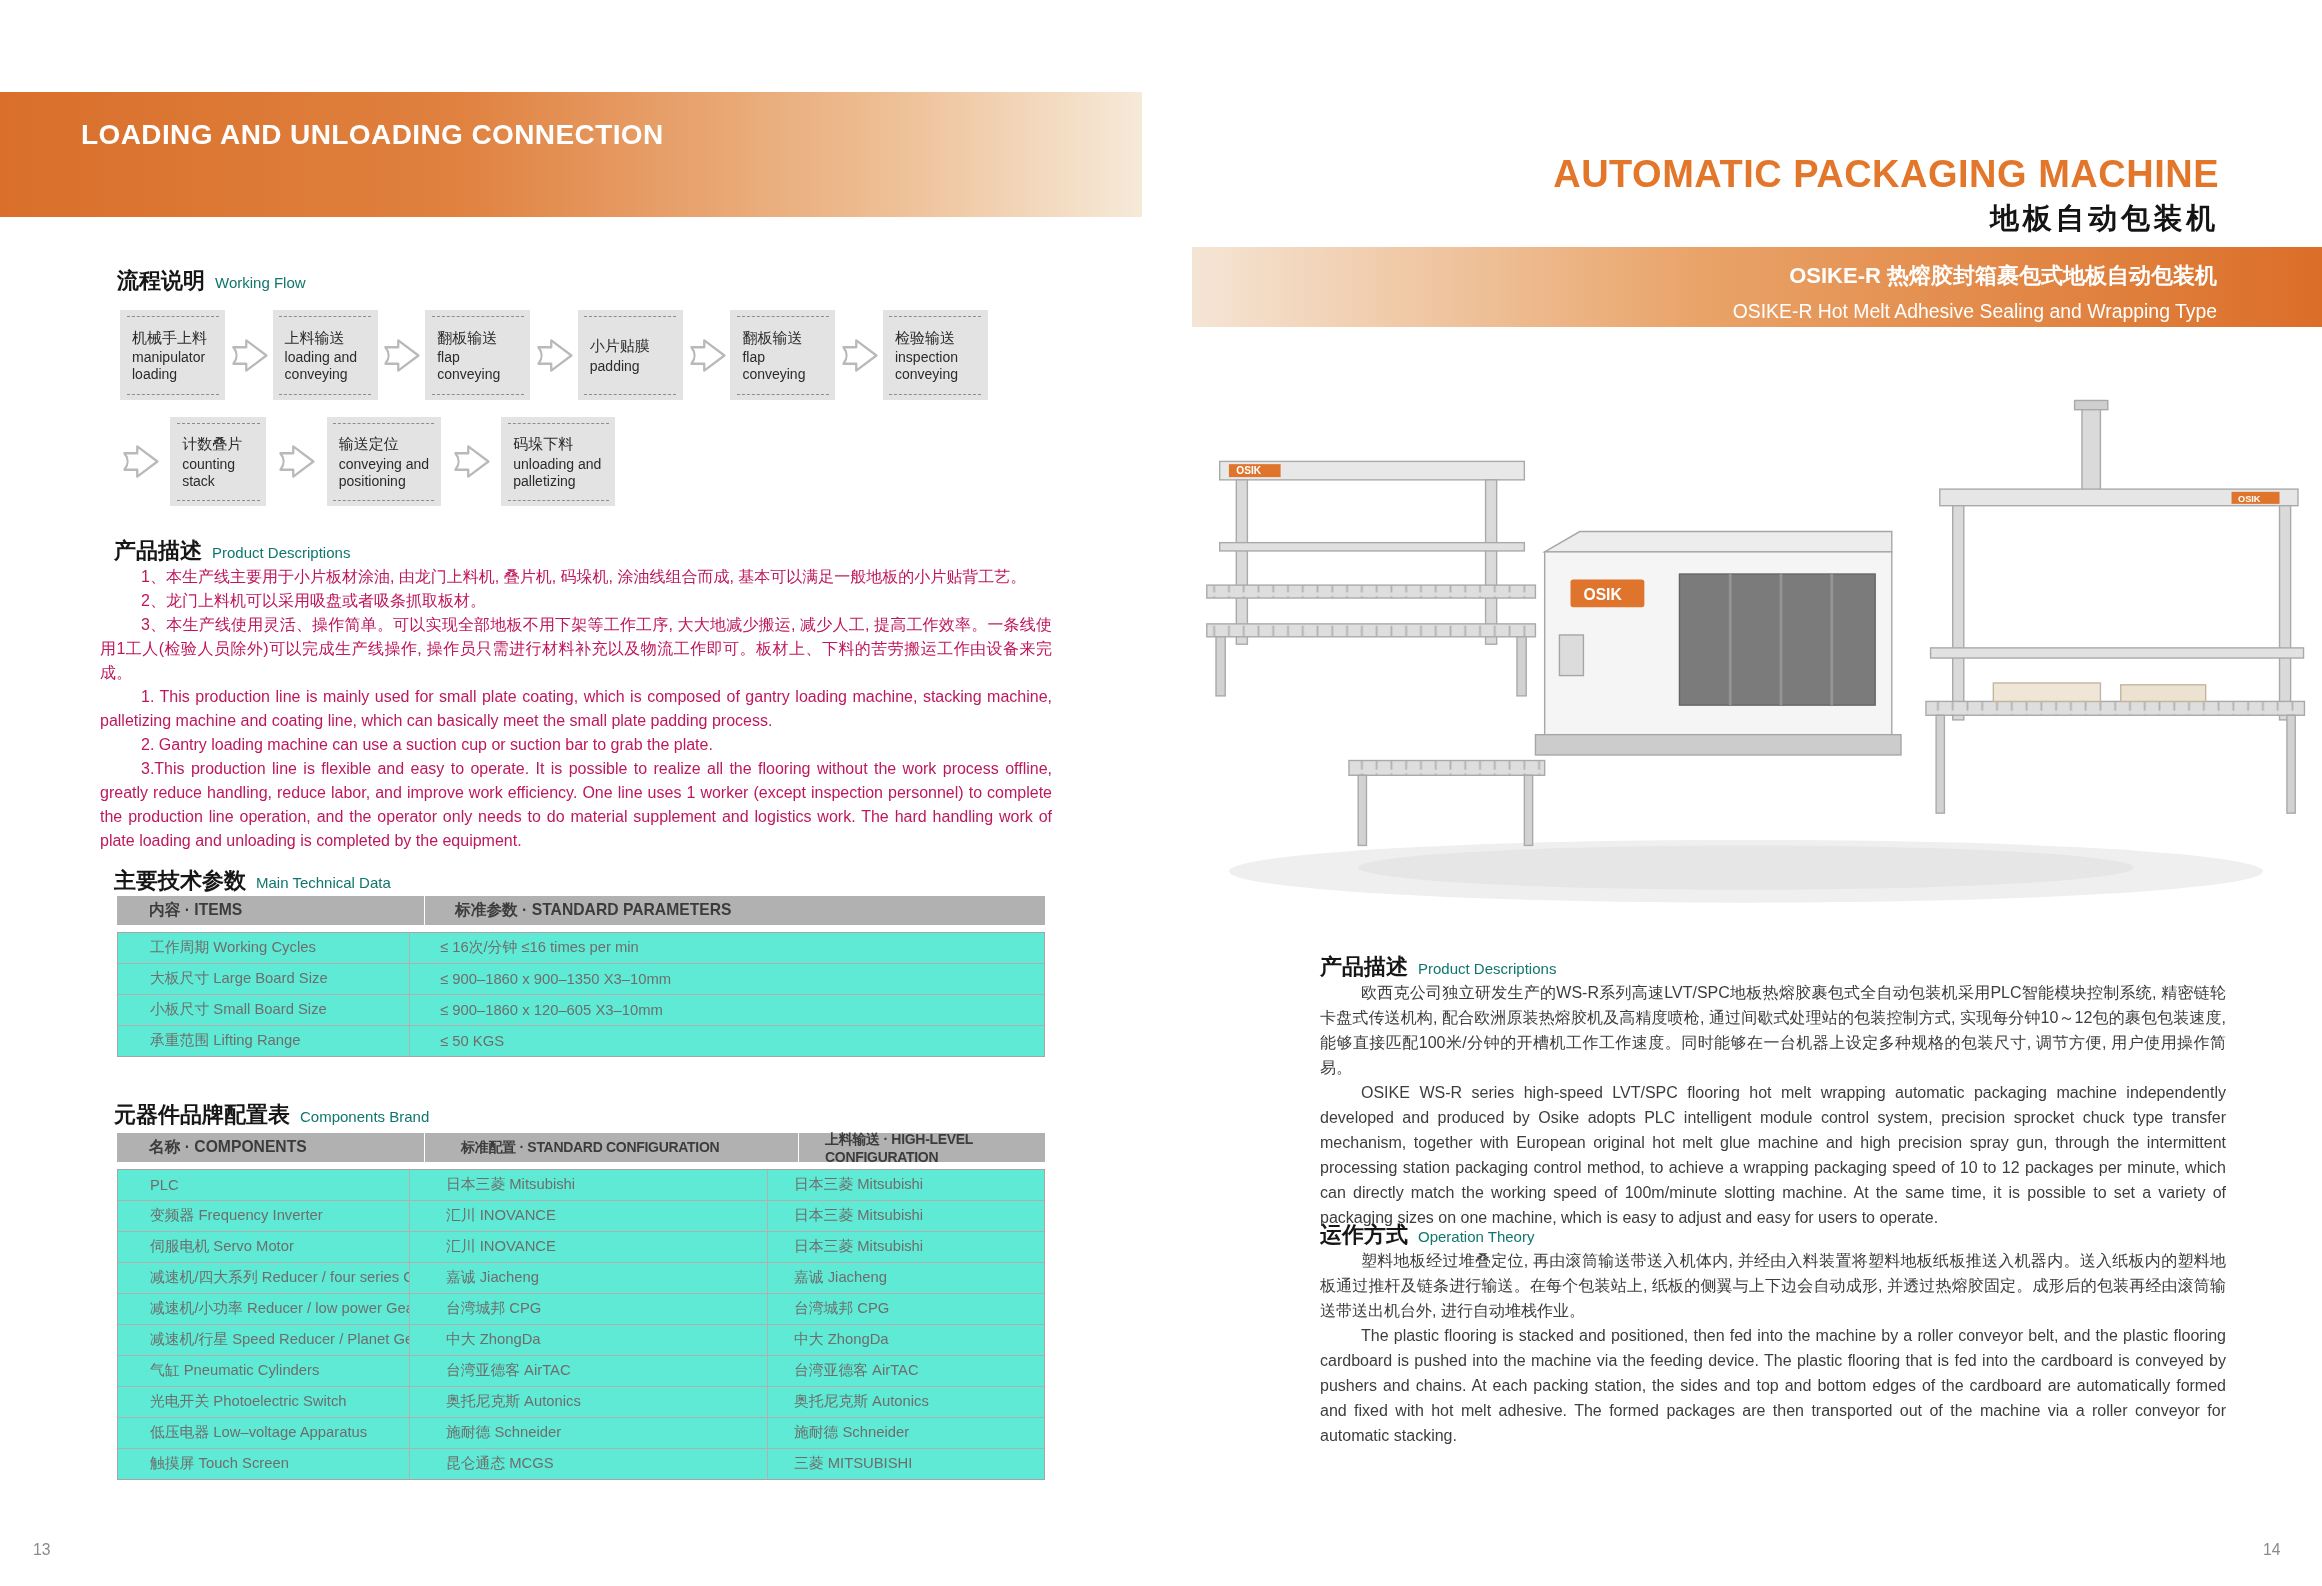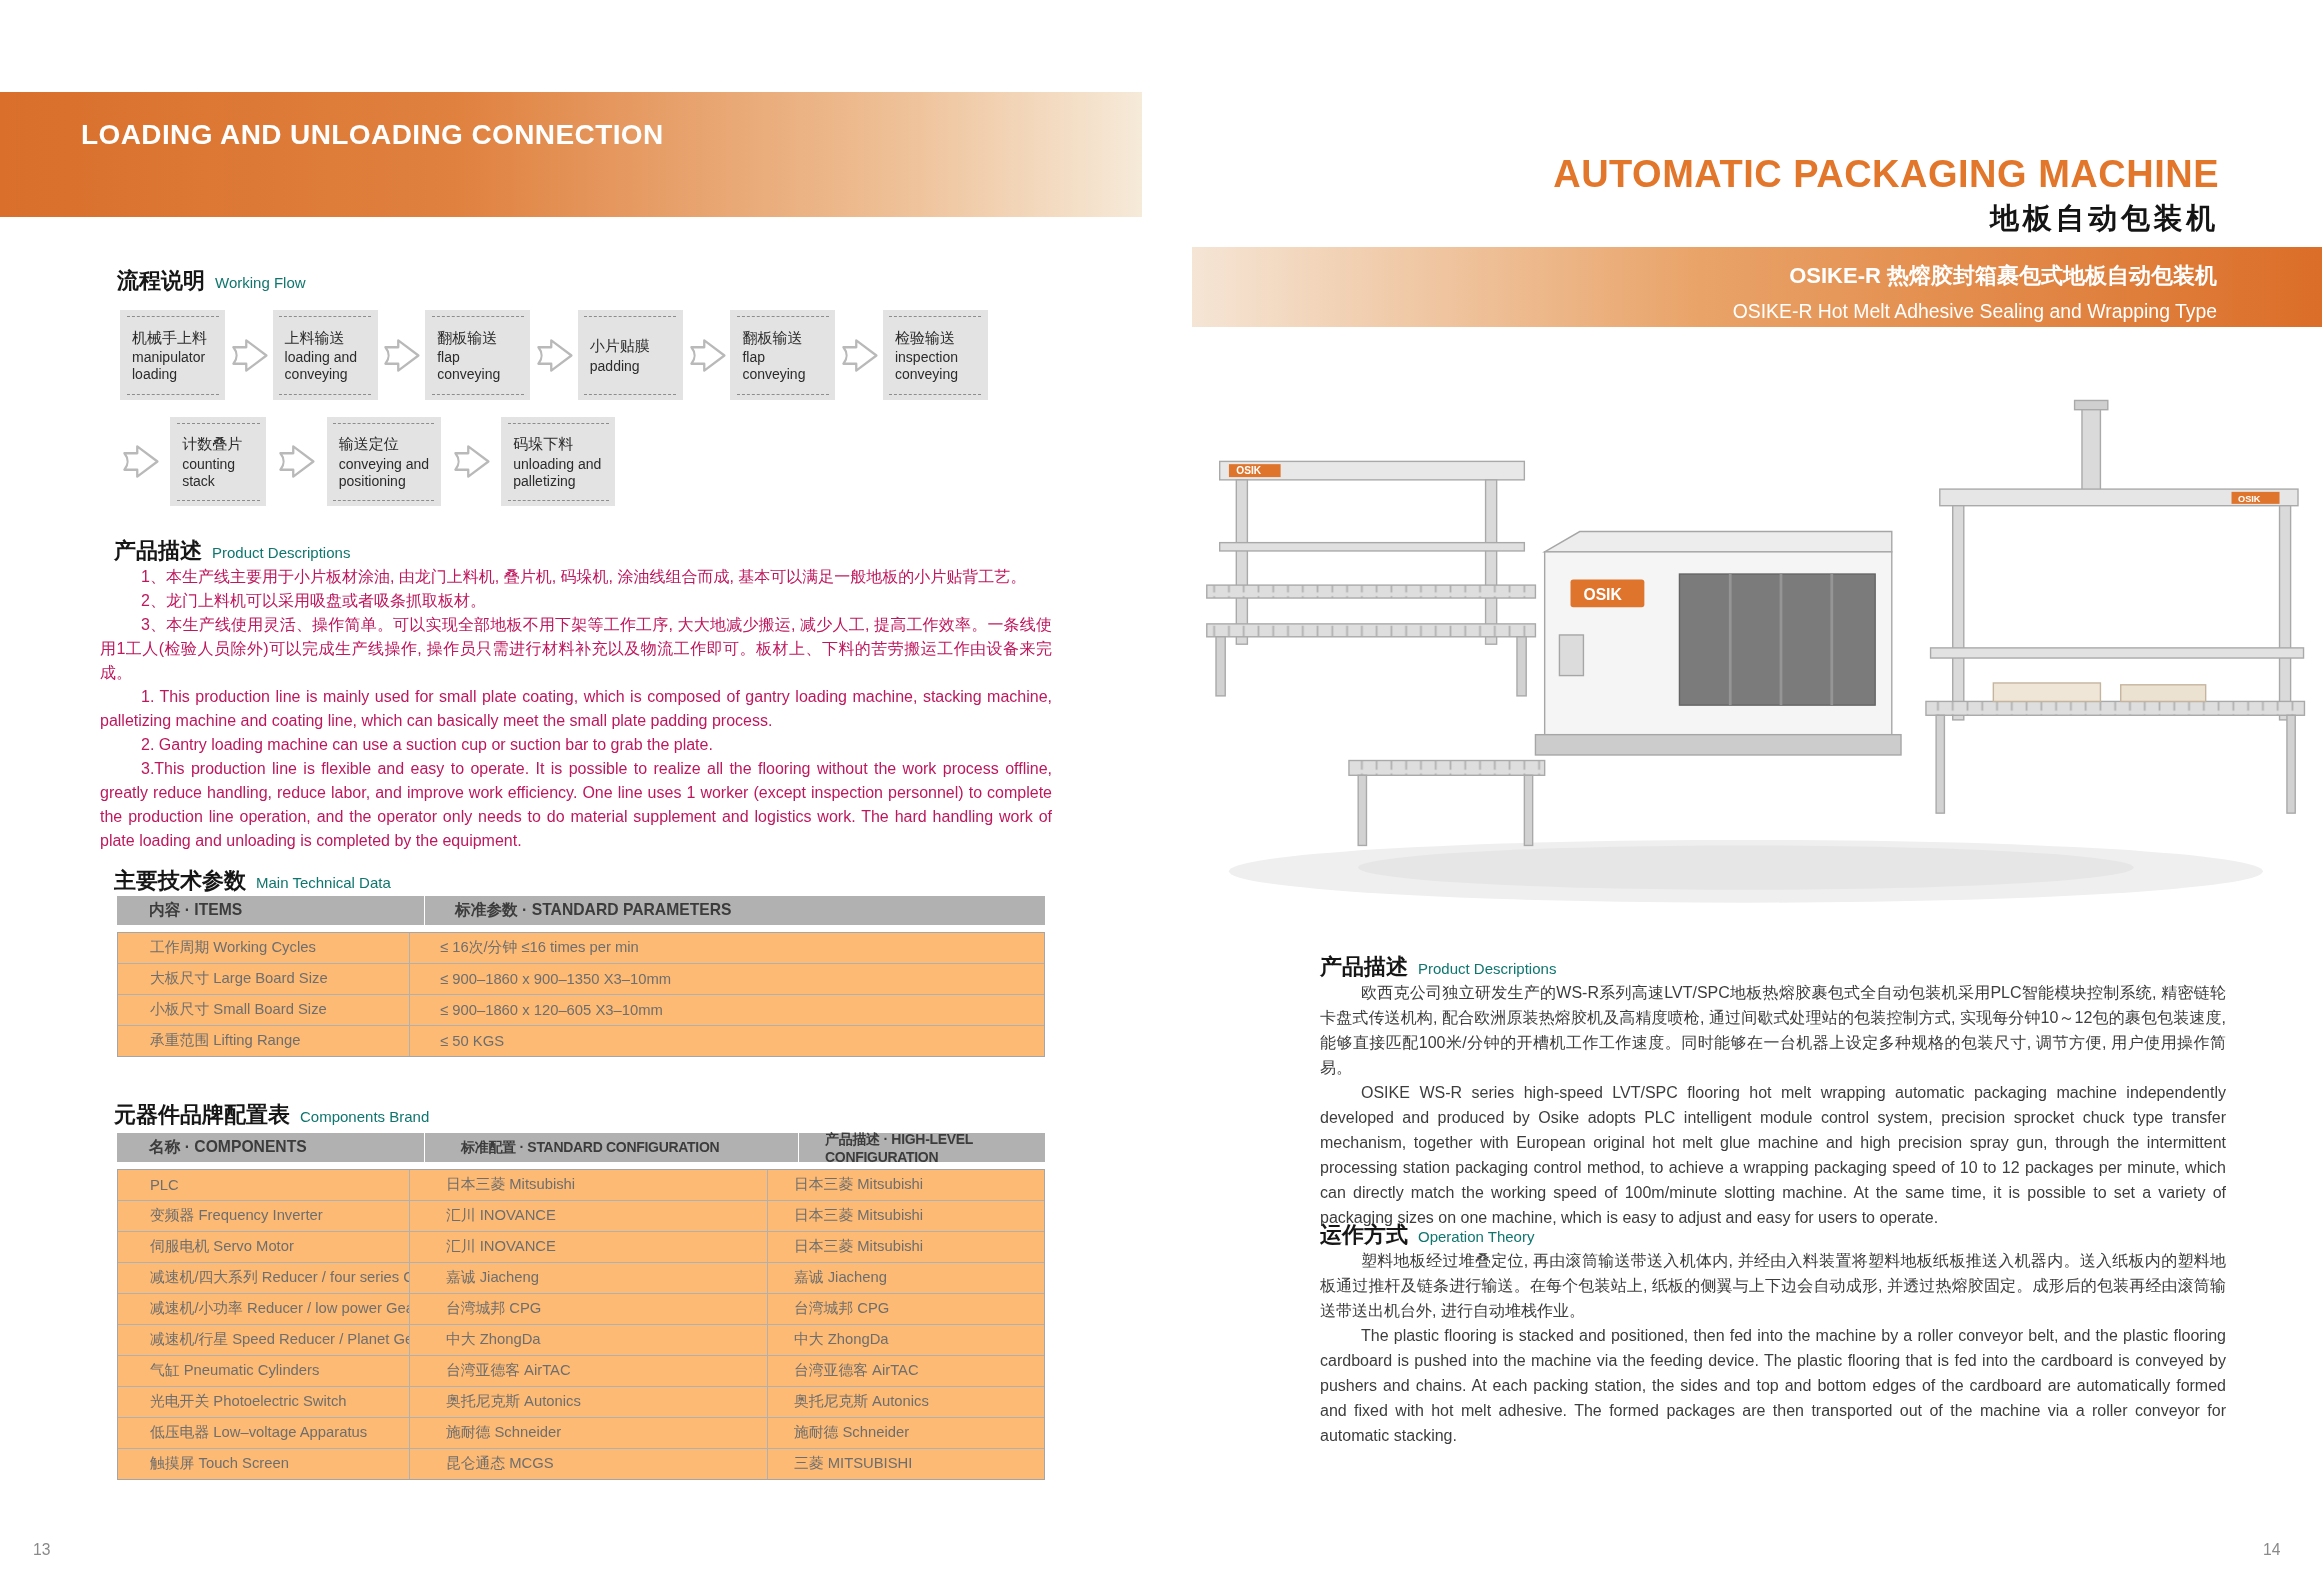--- a/index.html
+++ b/index.html
@@ -36,21 +36,21 @@
   .paras{font-size:16px;line-height:24px;color:#be185d;}
   .paras-r{font-size:16px;line-height:25px;color:#3d3d3d;}
   .paras-r p{margin:0;text-indent:41px;text-align:justify;}
 
   
   .tbl{box-sizing:border-box;}
   .tbl-head{display:flex;background:#b1b1b1;height:29px;align-items:stretch;color:#3c3c3c;font-weight:bold;gap:16px;}
   .tbl-head .th{box-sizing:border-box;display:flex;align-items:center;font-size:15.7px;}
   .tbl-head .th.sm{font-size:14px;letter-spacing:-0.3px;}
   .tbl-head .th + .th{border-left:1.8px solid #ffffff;}
-  .tbl-body{margin-top:6.5px;border:0.9px solid #a5a5a5;background:#fdba74;}
+  .tbl-body{margin-top:6.5px;border:0.9px solid #a5a5a5;background:#5eead4;}
   .tr{display:flex;height:30px;}
   .tr + .tr{border-top:0.9px solid #b0b0b0;}
   .td{box-sizing:border-box;display:flex;align-items:center;font-size:14.8px;color:#6e6e6e;white-space:nowrap;overflow:hidden;}
   .td + .td{border-left:0.9px solid #b0b0b0;}
   .tc1{width:291px;padding-left:32px;}
   .tc2{flex:1;padding-left:30px;}
   .cc1{width:291px;padding-left:32px;}
   .cc2{width:358px;padding-left:36px;}
   .cc3{flex:1;padding-left:26px;}
 
@@ -190,21 +190,21 @@
   </div>
 
   <div class="abs sec-head" style="left:114px;top:1100px;">
     <span class="zh">元器件品牌配置表</span>
     <span class="en">Components Brand</span>
   </div>
   <div class="abs tbl" style="left:117px;top:1133px;width:928px;">
     <div class="tbl-head">
       <div class="th cc1">名称 · COMPONENTS</div>
       <div class="th cc2 sm">标准配置 · STANDARD CONFIGURATION</div>
-      <div class="th cc3 sm">产品描述 · HIGH-LEVEL CONFIGURATION</div>
+      <div class="th cc3 sm">上料输送 · HIGH-LEVEL CONFIGURATION</div>
     </div>
     <div class="tbl-body">
       <div class="tr">
         <div class="td cc1">PLC</div>
         <div class="td cc2">日本三菱  Mitsubishi</div>
         <div class="td cc3">日本三菱  Mitsubishi</div>
       </div>
       <div class="tr">
         <div class="td cc1">变频器  Frequency Inverter</div>
         <div class="td cc2">汇川  INOVANCE</div>

